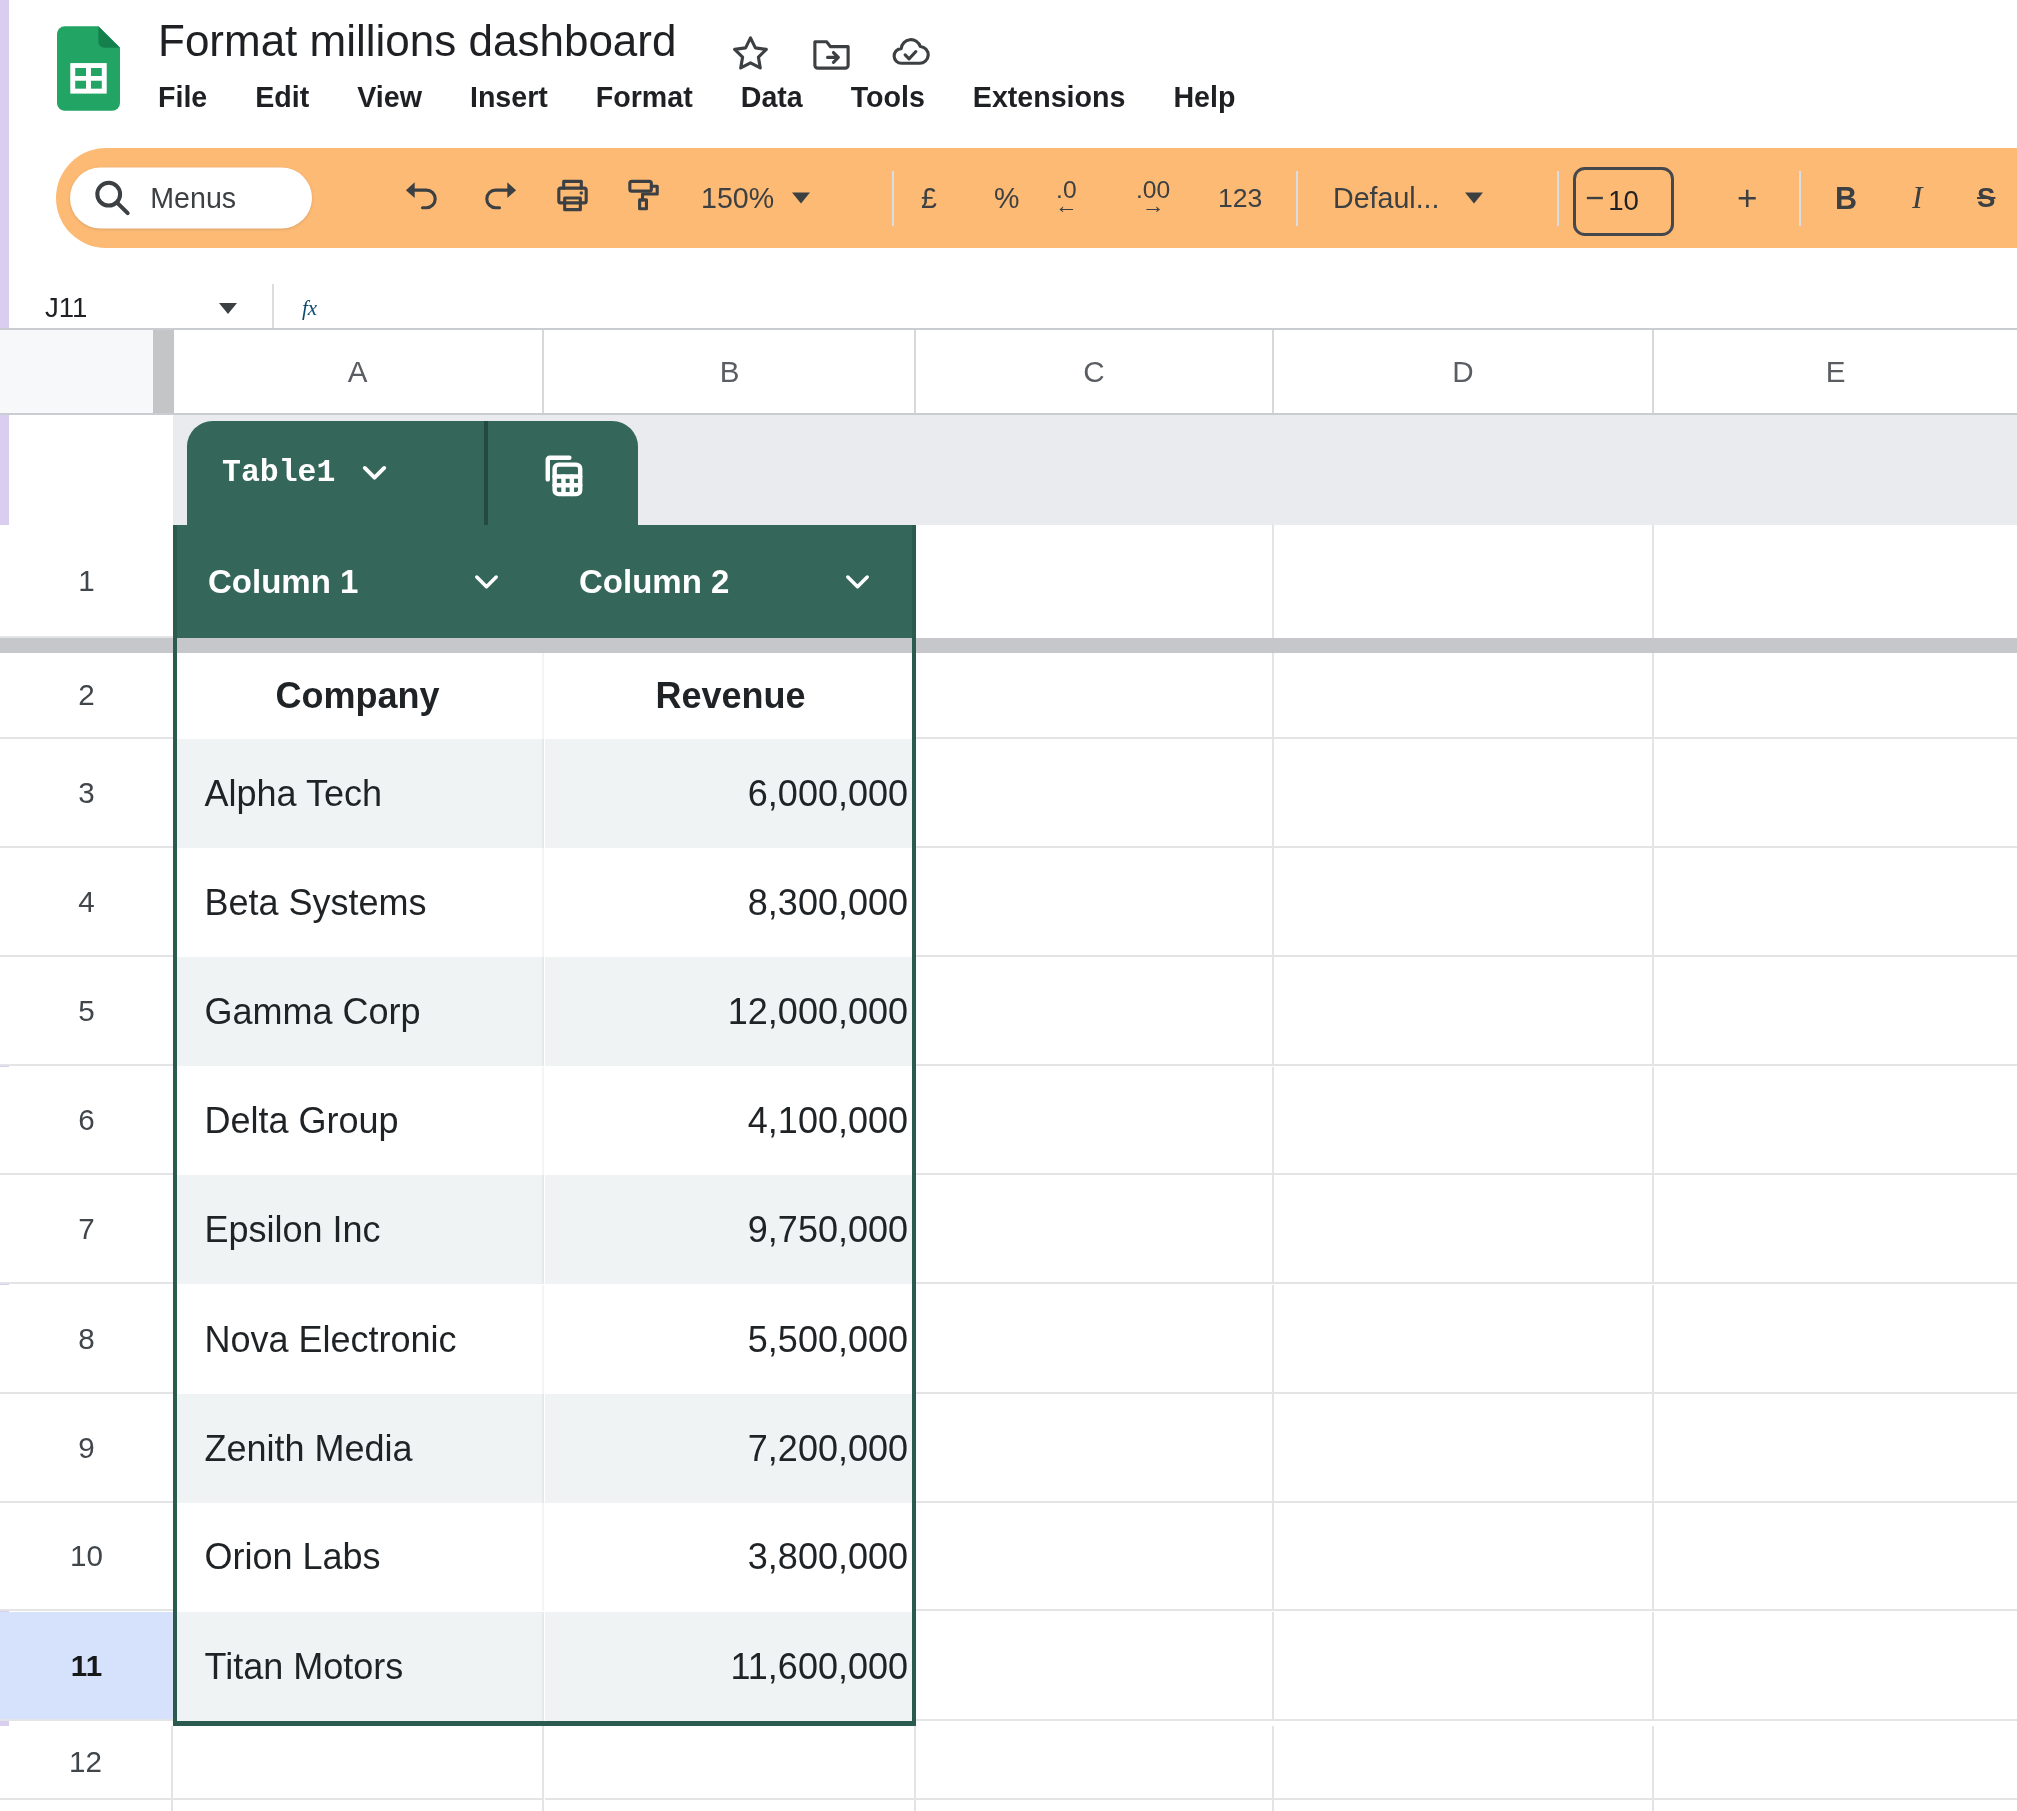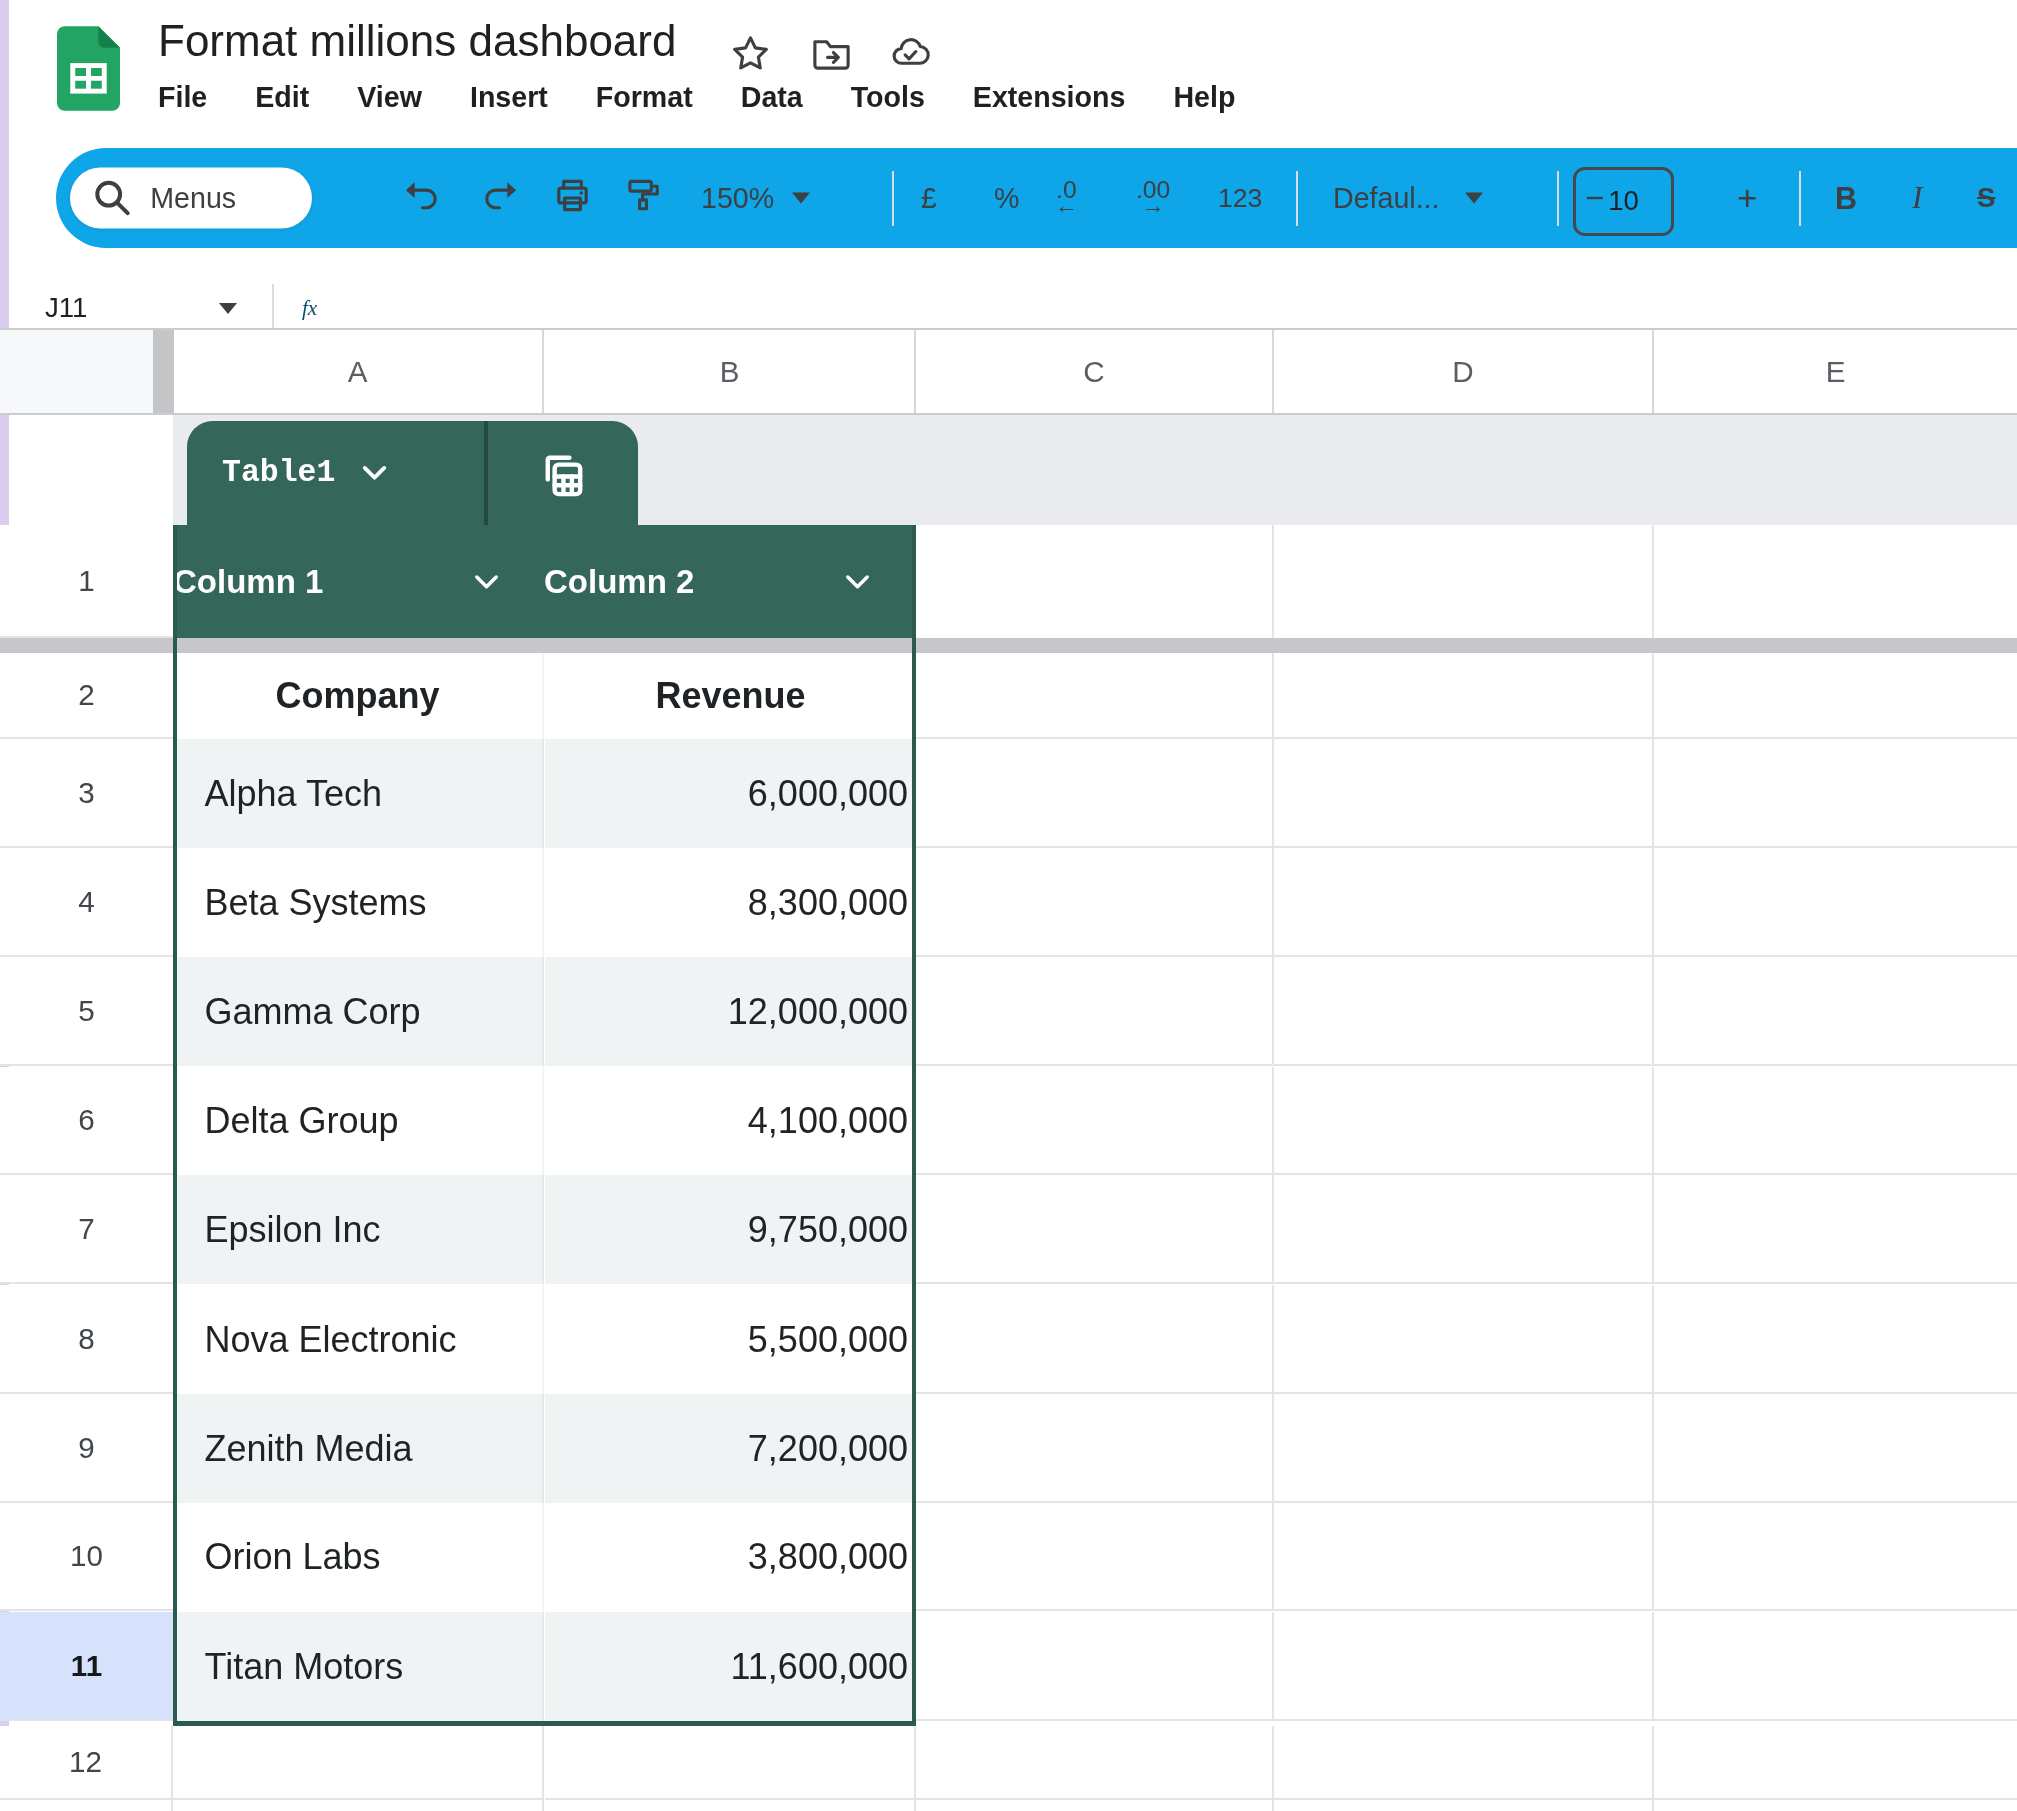--- a/index.html
+++ b/index.html
@@ -9,21 +9,21 @@
   
   #left-accent{left:0;top:0;width:8.9px;height:1812px;background:#d9cdf0;}
   
   #logo{left:57px;top:25.6px;width:63px;height:85px;}
   #doc-title{left:158px;top:15.8px;font-size:44px;color:#1f2023;white-space:nowrap;}
   .title-icon{top:31.5px;width:43px;height:43px;color:#3c4043;}
   #star-ic{left:729px;} #folder-ic{left:810px;} #cloud-ic{left:889px;}
   #menubar{left:158px;top:81px;display:flex;gap:48px;font-size:28.6px;color:#1f2023;font-weight:bold;}
   #menubar .mi{cursor:default;}
   
-  #toolbar{left:56px;top:148px;width:1961px;height:100px;background:#0ea5e9;border-radius:50px 0 0 50px;}
+  #toolbar{left:56px;top:148px;width:1961px;height:100px;background:#fdba74;border-radius:50px 0 0 50px;}
   .tbi{position:absolute;top:50%;transform:translateY(-50%);color:#3c4043;white-space:nowrap;}
   #menus-pill{left:13.8px;width:242px;height:61px;background:#fff;border-radius:31.5px;
               display:flex;align-items:center;gap:15.8px;padding-left:21.7px;box-sizing:border-box;
               box-shadow:0 1px 3px rgba(60,64,67,.18);}
   #menus-pill span{font-size:28.6px;color:#3c4043;}
   .tico{width:43px;height:43px;}
   .tb-txt{font-size:28.6px;}
   .tri{width:0;height:0;border-left:9.9px solid transparent;border-right:9.9px solid transparent;
        border-top:11.8px solid #3c4043;}
   .vsep{top:22.7px;width:2px;height:55px;background:#d9dde6;position:absolute;}
@@ -60,21 +60,21 @@
   #chip-band .bandbg{position:absolute;left:173px;top:0;width:1844px;height:100%;background:#e9ebee;}
   #table-chip{position:absolute;left:187px;top:5.9px;height:104px;display:flex;}
   #chip-main{width:297px;background:#35665a;border-radius:25.6px 0 0 0;display:flex;align-items:center;
              gap:21.7px;padding-left:35px;box-sizing:border-box;}
   #chip-main span{color:#fff;font-size:31.5px;font-weight:600;font-family:Liberation Mono, monospace;}
   #chip-div{width:3.9px;background:#24493f;}
   #chip-icon-seg{width:150px;background:#35665a;border-radius:0 25.6px 0 0;display:flex;align-items:center;justify-content:center;}
   
   #r1{top:525px;height:113px;}
   #tbl-header{position:absolute;left:173px;top:0;width:743px;height:100%;background:#35665a;display:flex;}
-  .thcell{width:371px;display:flex;align-items:center;box-sizing:border-box;}
+  .thcell{width:371px;display:flex;align-items:center;box-sizing:border-box;padding-left:35px;}
   .thcell .lbl{color:#fff;font-size:33px;font-weight:700;flex:0 0 auto;}
   .thcell .chev{margin-left:auto;margin-right:41px;}
   
   #frozen-div{top:638px;height:14.8px;background:#c5c7ca;left:0;width:2017px;}
   
   #r2{top:653px;height:86px;} #r3{top:739px;height:109px;} #r4{top:848px;height:109px;}
   #r5{top:957px;height:109px;} #r6{top:1067px;height:108px;} #r7{top:1175px;height:109px;}
   #r8{top:1285px;height:109px;} #r9{top:1394px;height:109px;} #r10{top:1503px;height:108px;}
   #r11{top:1612px;height:109px;} #r12{top:1726px;height:74px;text-align:right;} #r13{top:1800px;height:11.8px;}
   .gut{justify-content:center;font-size:29.6px;color:#41464b;background:#fff;}

